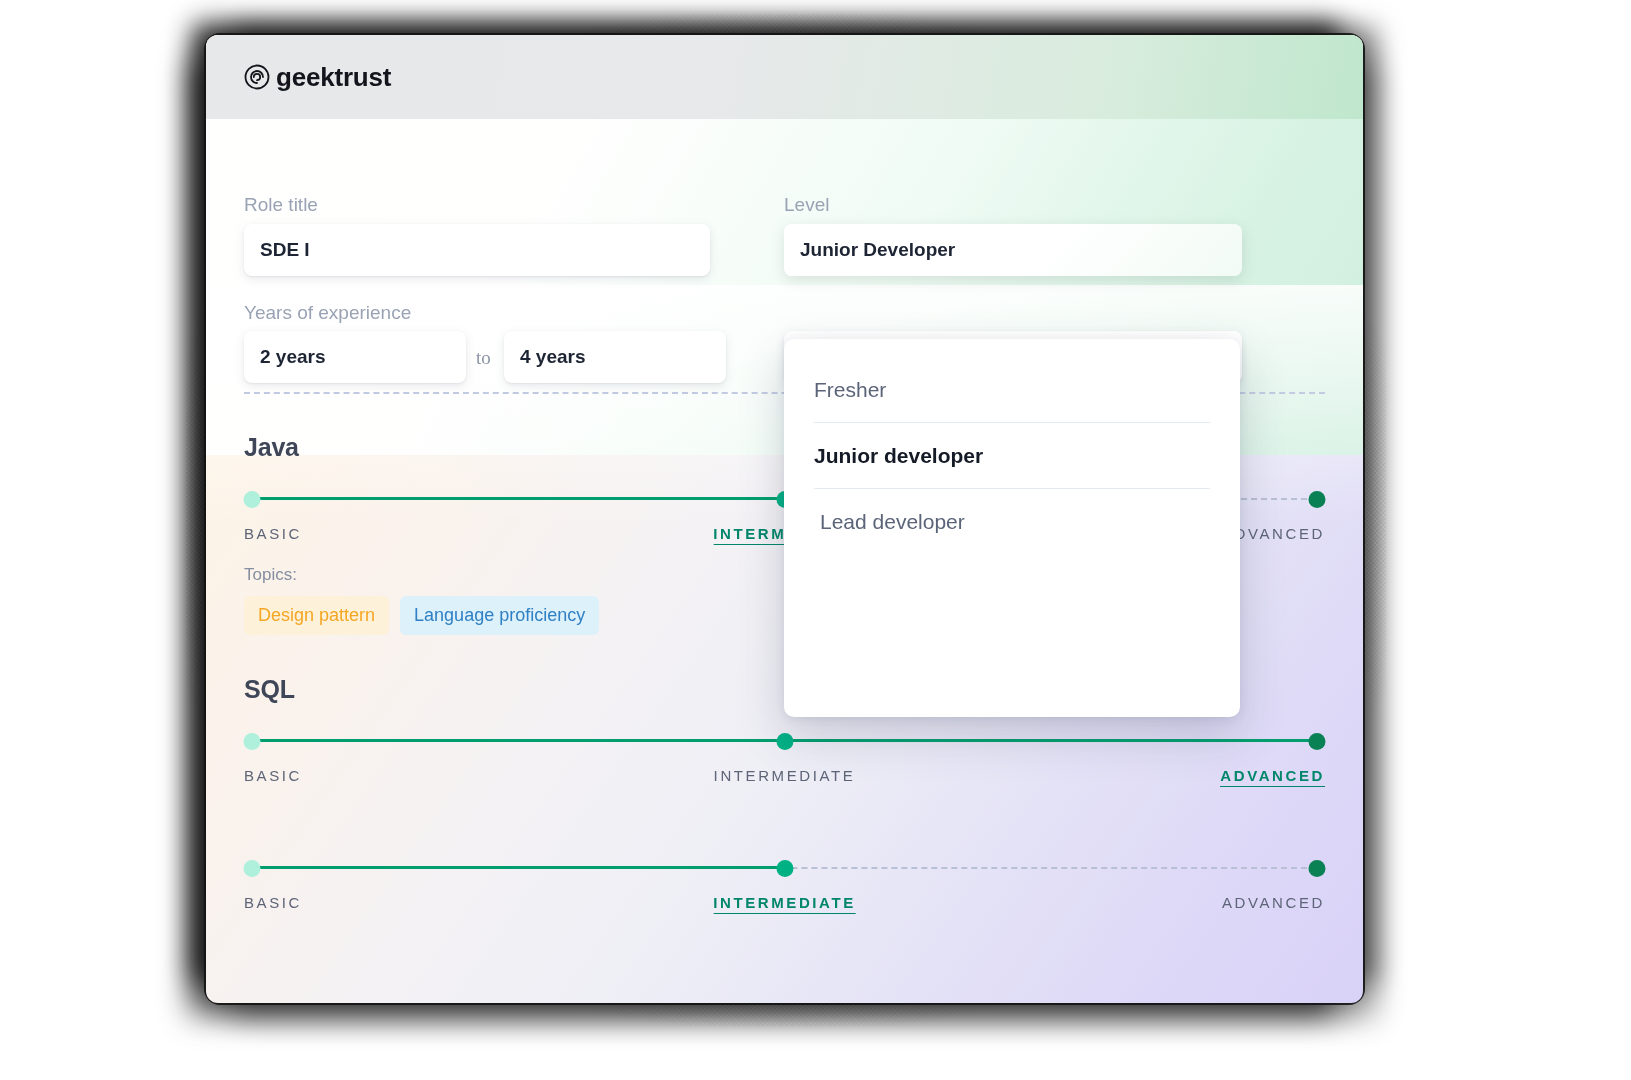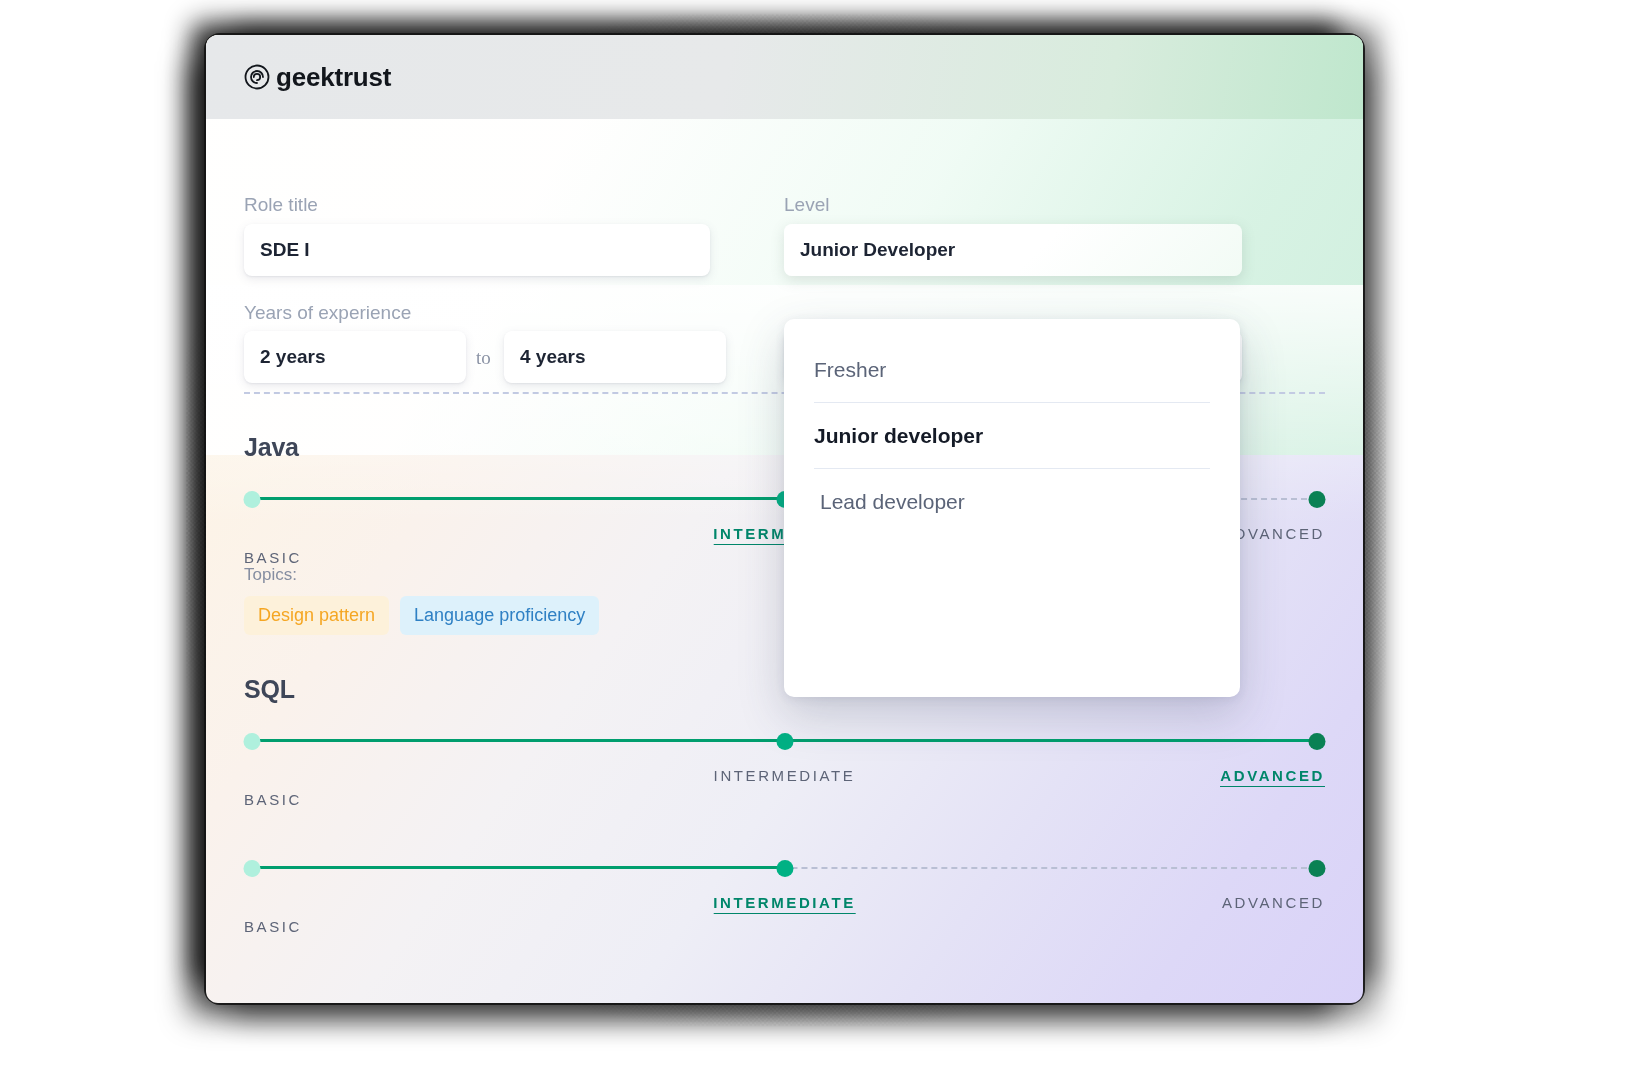--- a/index.html
+++ b/index.html
@@ -135,21 +135,21 @@
   }
   
   #hidden-input {
     position: absolute; left: 578px; top: 212px; width: 458px; height: 52px;
     z-index: 6;
   }
 
   
   .dropdown {
     position: absolute;
-    left: 578px; top: 200px;
+    left: 578px; top: 220px;
     width: 456px; height: 378px;
     background: #ffffff;
     border-radius: 10px;
     box-shadow: 0 18px 46px rgba(60,70,95,.22), 0 2px 10px rgba(60,70,95,.10);
     z-index: 12;
     padding: 18px 0 10px 0;
     text-align: right;
   }
   .dd-item {
     height: 66px;
@@ -200,21 +200,21 @@
   .marks { position: relative; height: 20px; margin-top: 15px; }
   .mark {
     position: absolute;
     font-size: 15px; letter-spacing: 2.6px; font-weight: 500;
     color: #5d6477; white-space: nowrap;
   }
   .mark.active {
     color: #00866a; font-weight: 700;
     border-bottom: 1.5px solid #00866a; padding-bottom: 2px;
   }
-  .mark.at-start  { left: 0; margin-top: 24px; }
+  .mark.at-start  { left: 0; }
   .mark.at-mid    { left: 50%; transform: translateX(-50%); }
   .mark.at-end    { right: 0; }
 
   .topics-label {
     margin-top: 20px; font-size: 17px; color: #868ea1;
   }
   .tags { display: flex; gap: 11px; margin-top: 11px; }
   .tag {
     border-radius: 6px;
     padding: 9px 14px;

